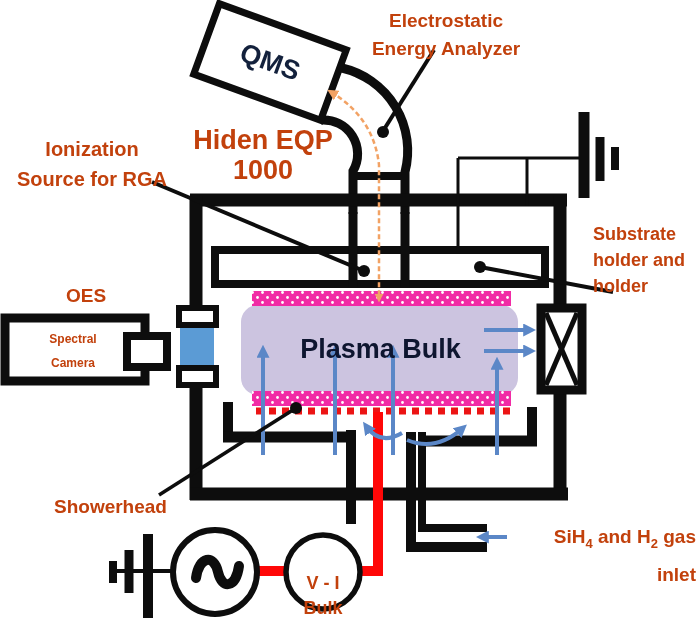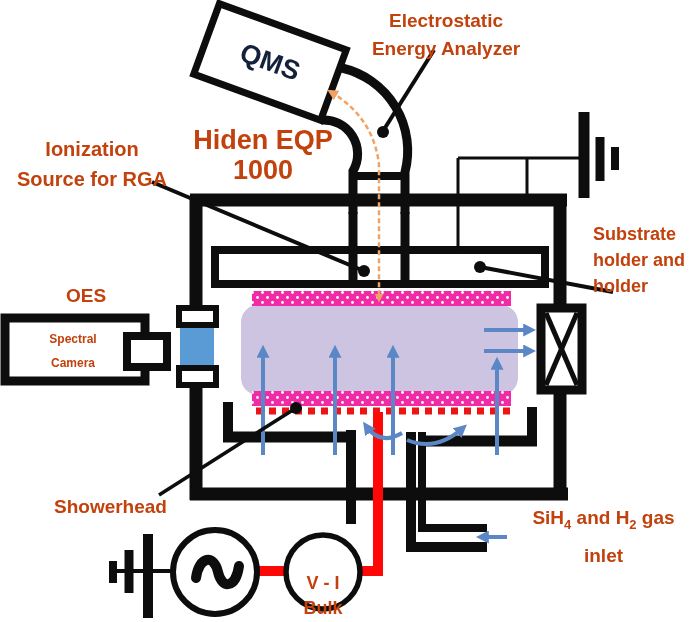--- a/index.html
+++ b/index.html
@@ -10,21 +10,21 @@
   .lbl .ln{display:block;}
   .lbl-eea{left:346px;top:7px;width:200px;font-size:19px;line-height:28px;}
   .lbl-hiden{left:188px;top:125px;width:150px;font-size:27px;line-height:30px;}
   .lbl-ion{left:2px;top:134px;width:180px;font-size:20px;line-height:30px;}
   .lbl-oes{left:56px;top:285px;width:60px;font-size:19px;}
   .lbl-cam{left:14px;top:327px;width:118px;font-size:12px;line-height:24px;}
   .lbl-sub{left:593px;top:221px;width:106px;font-size:18px;line-height:26px;text-align:left;}
   .lbl-plasma{left:268px;top:334px;width:225px;font-size:27px;color:#0E1630;}
   .lbl-shower{left:38px;top:496px;width:145px;font-size:19px;}
   .lbl-vip{left:283px;top:571px;width:80px;font-size:18px;line-height:25px;}
-  .lbl-gas{left:511px;top:502px;width:185px;font-size:19px;line-height:31px;text-align:center;}
+  .lbl-gas{left:511px;top:521px;width:185px;font-size:19px;line-height:31px;text-align:right;}
   .lbl-gas sub{font-size:13px;}
   .lbl-qms{left:210px;top:42px;width:120px;height:40px;line-height:40px;font-size:27px;
            color:#13213C;transform:rotate(20deg);}
 </style>
 </head>
 <body>
 
 <div class="stage">
 
 <svg width="700" height="622" viewBox="0 0 700 622">
@@ -187,20 +187,21 @@
   <span class="ln">Spectral</span>
   <span class="ln">Camera</span>
 </div>
 
 <div class="lbl lbl-sub">
   <span class="ln">Substrate</span>
   <span class="ln">holder and</span>
   <span class="ln">holder</span>
 </div>
 
+<div class="lbl lbl-plasma"><span>Plasma Bulk</span></div>
 
 <div class="lbl lbl-shower"><span>Showerhead</span></div>
 
 <div class="lbl lbl-vip">
   <span class="ln">V - I</span>
   <span class="ln">Bulk</span>
 </div>
 
 <div class="lbl lbl-gas">
   <span class="ln"><span>SiH</span><sub>4</sub><span> and H</span><sub>2</sub><span> gas</span></span>

